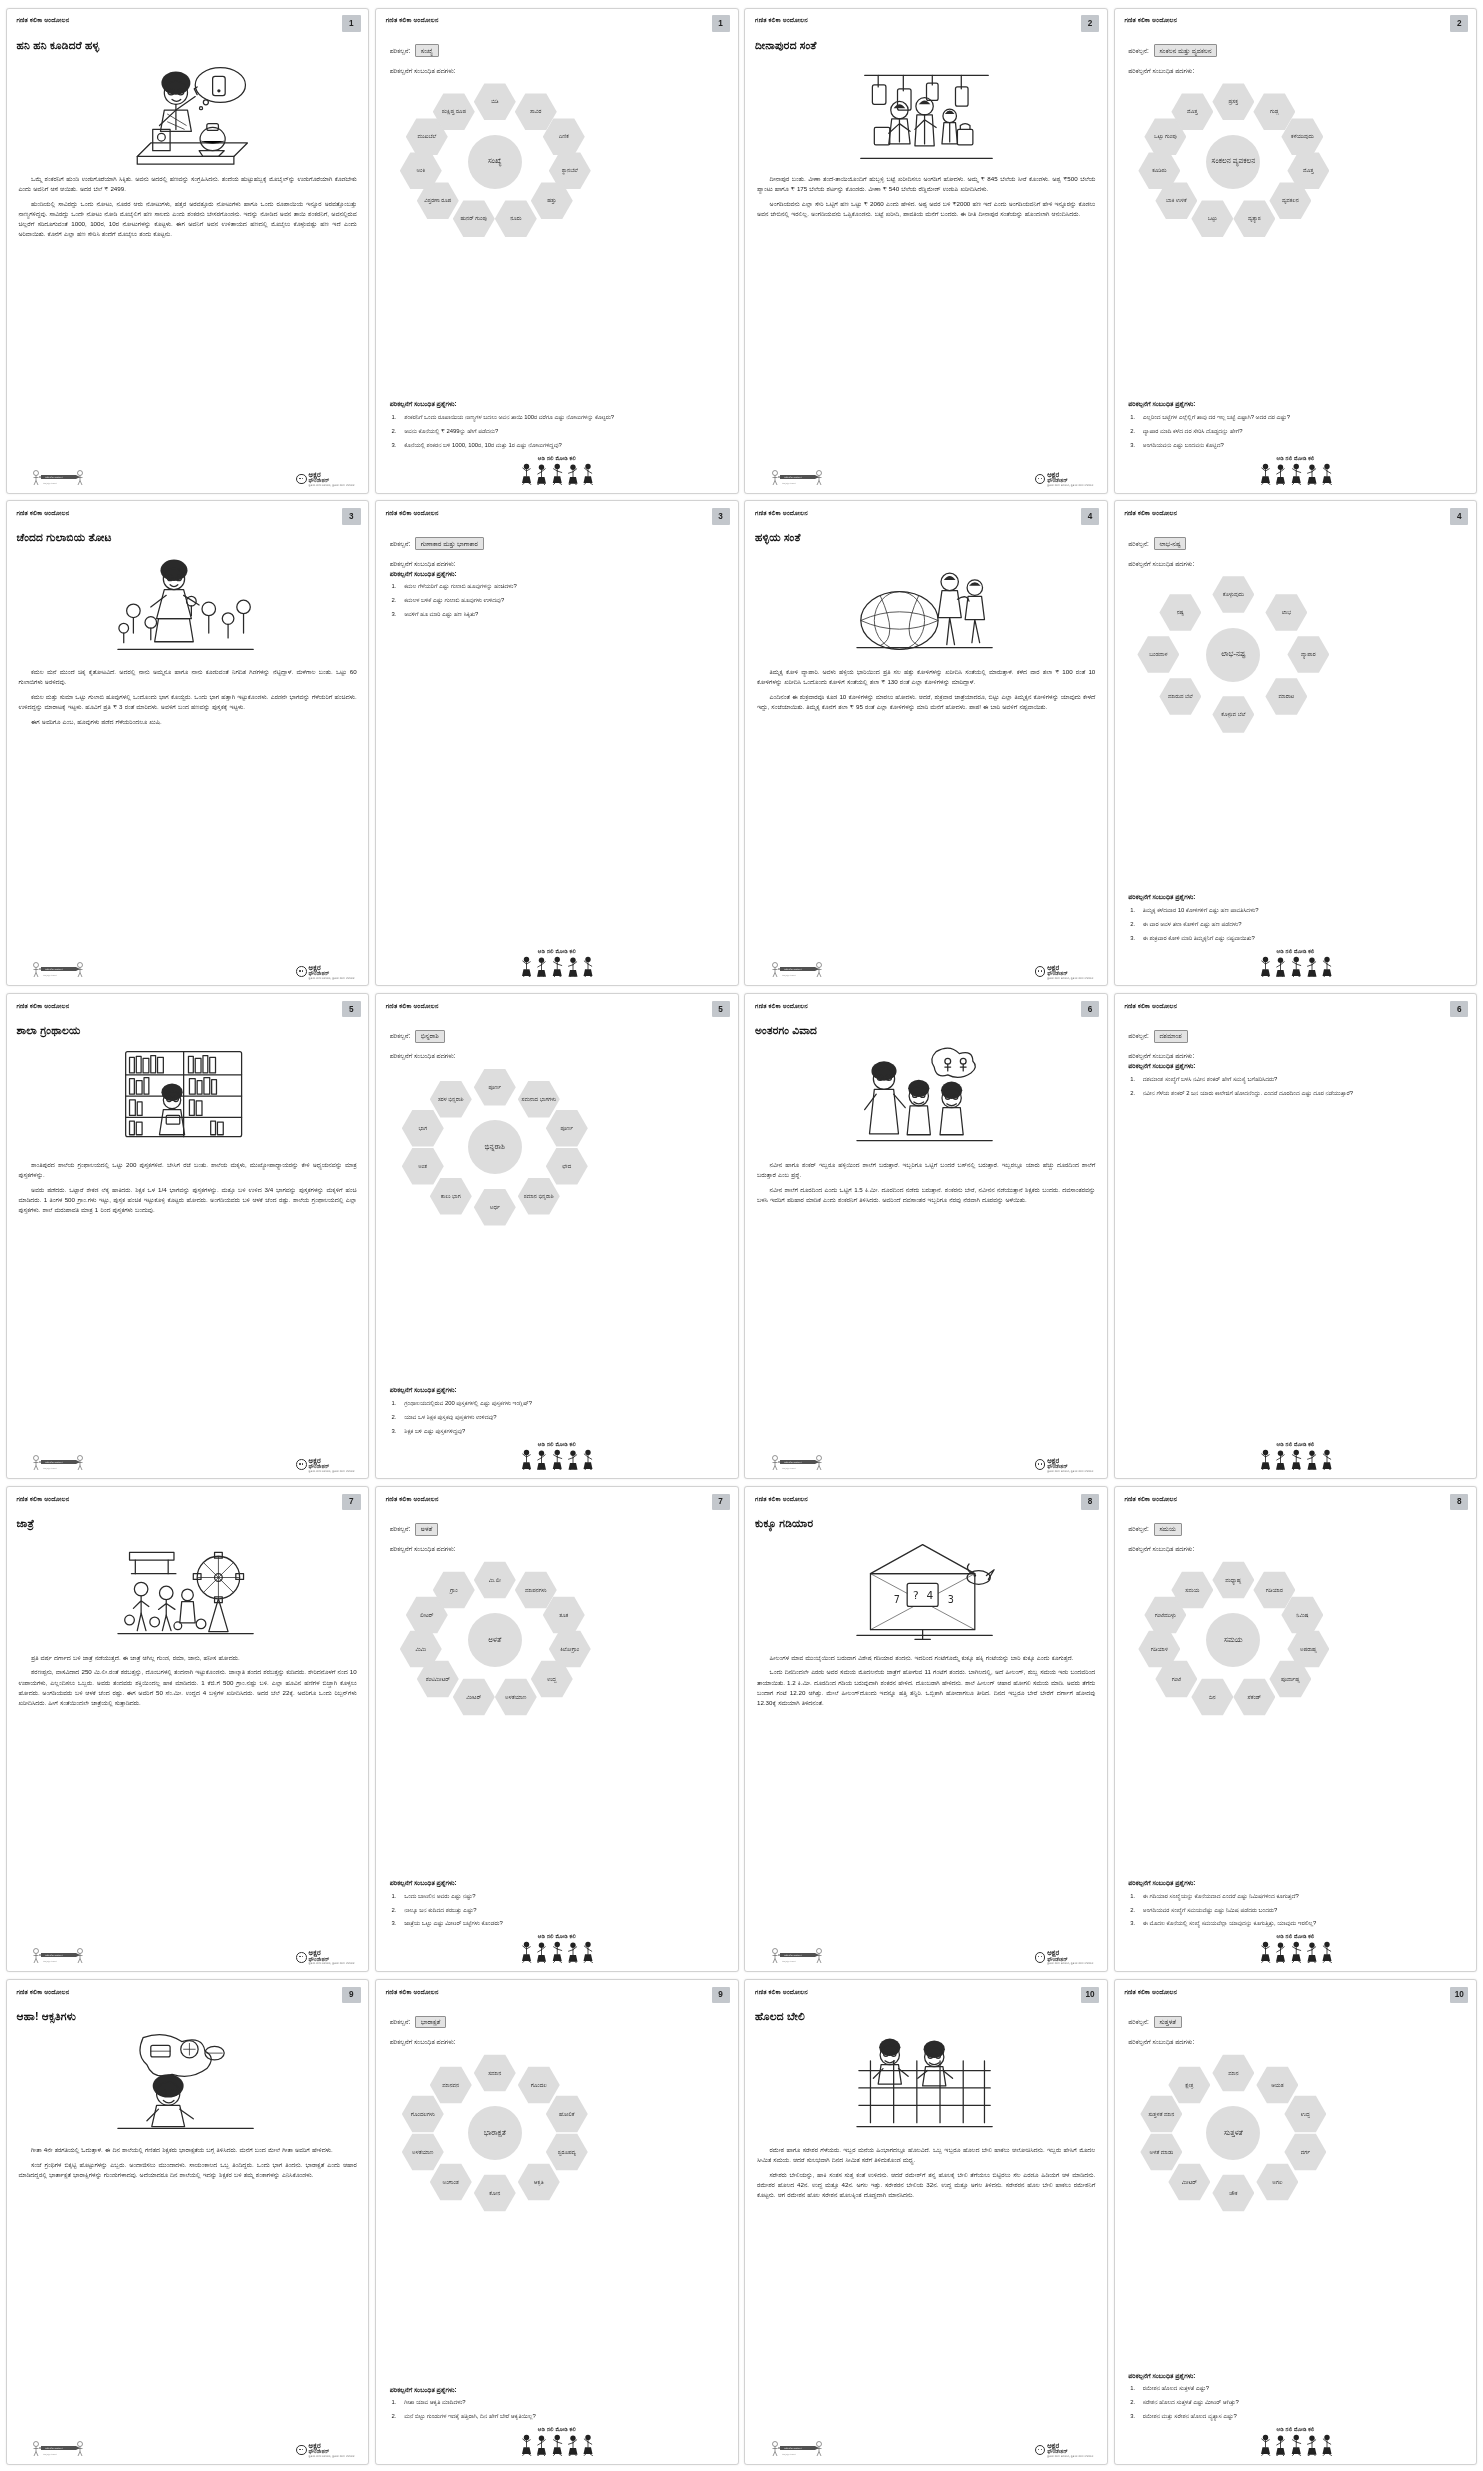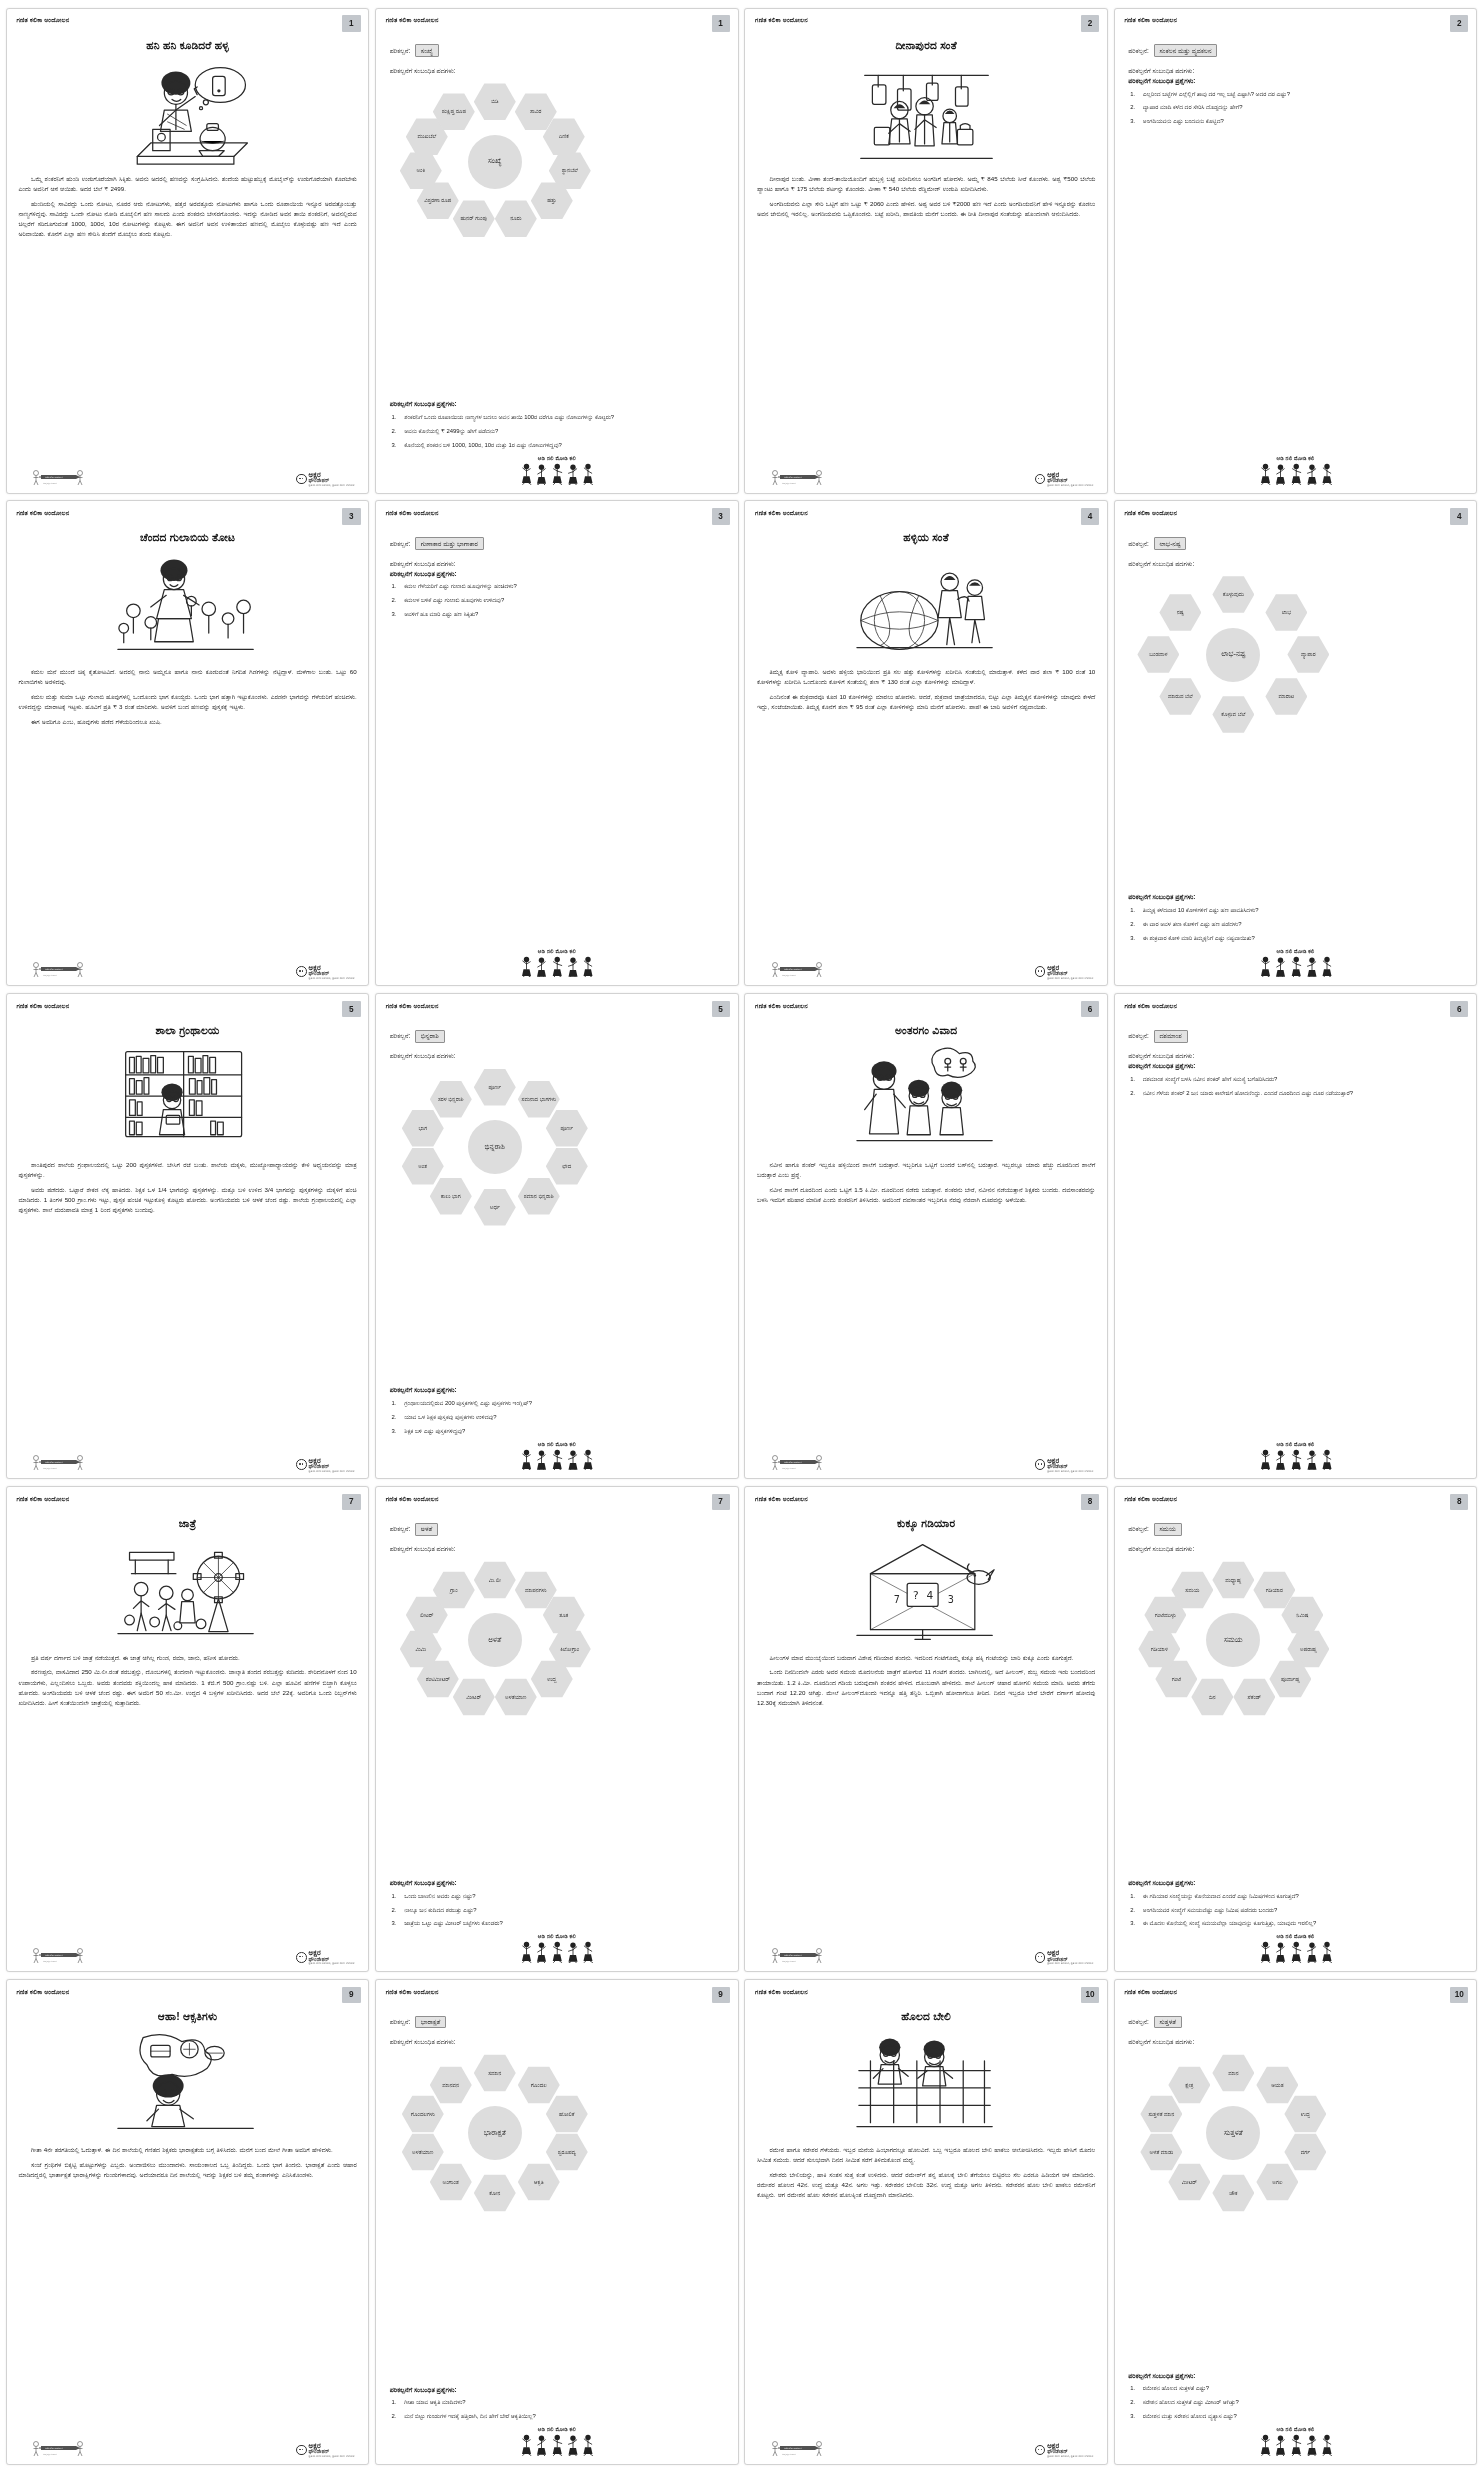--- a/index.html
+++ b/index.html
@@ -49,21 +49,21 @@
     color: #222;
     font-size: 8.2px;
     font-weight: bold;
     display: flex; align-items: center; justify-content: center;
     border-radius: 1px;
     margin-right: -1.9px; margin-top: -1px;
   }
 
   
   .story-title {
-    text-align: center;
+    text-align: left;
     font-size: 10.6px;
     font-weight: bold;
     color: #111;
     margin-top: 5.8px;
     letter-spacing: 0.2px;
   }
   .illus {
     margin: 4.8px auto 3.9px auto;
     width: 143px;
     height: 114px;
@@ -382,20 +382,36 @@
     <div class="card concept-card">
     <div class="card-head">
     <div class="brandline">ಗಣಿತ ಕಲಿಕಾ ಅಂದೋಲನ</div>
     <div class="pagenum">2</div>
   </div>
     <div class="concept-row">
       <span class="concept-label">ಪರಿಕಲ್ಪನೆ:</span>
       <span class="concept-chip">ಸಂಕಲನ ಮತ್ತು ವ್ಯವಕಲನ</span>
     </div>
     <span class="words-label">ಪರಿಕಲ್ಪನೆಗೆ ಸಂಬಂಧಿತ ಪದಗಳು:</span>
+    <div class="hexwrap">
+      <div class="hexfield">
+        <div class="hex" style="left:109px;top:23px">ಪ್ರಸಕ್ತ</div>
+          <div class="hex" style="left:150px;top:33px">ಗುಡ್ಡ</div>
+          <div class="hex" style="left:178px;top:58px">ಕಳೆಯುವುದು</div>
+          <div class="hex" style="left:184px;top:92px">ಮೊತ್ತ</div>
+          <div class="hex" style="left:166px;top:122px">ವ್ಯವಕಲನ</div>
+          <div class="hex" style="left:130px;top:140px">ವ್ಯತ್ಯಾಸ</div>
+          <div class="hex" style="left:88px;top:140px">ಒಟ್ಟು</div>
+          <div class="hex" style="left:52px;top:122px">ಬಾಕಿ ಉಳಿಕೆ</div>
+          <div class="hex" style="left:35px;top:92px">ಕೂಡಿಸು</div>
+          <div class="hex" style="left:41px;top:58px">ಒಟ್ಟು ಗುಂಪು</div>
+          <div class="hex" style="left:68px;top:33px">ಮೊತ್ತ</div>
+        <div class="hub" style="left:109px;top:83px">ಸಂಕಲನ ವ್ಯವಕಲನ</div>
+      </div>
+    </div>
     <div class="q-label">ಪರಿಕಲ್ಪನೆಗೆ ಸಂಬಂಧಿತ ಪ್ರಶ್ನೆಗಳು:</div>
     <ol class="qlist">
         <li><span class="qn">1.</span><span>ಎಲ್ಲರಿಂದ ಬಟ್ಟೆಗಳ ಎಲ್ಲೆಲ್ಲಿಗೆ ತಾವು ದರ ಇಲ್ಲ ಬಟ್ಟೆ ಎಷ್ಟಾಗಿ? ಅದರ ದರ ಎಷ್ಟು?</span></li>
         <li><span class="qn">2.</span><span>ವ್ಯಾಪಾರ ಮಾಡಿ ಕಳೆದ ದರ ಸೇರಿಸಿ ದೊಡ್ಡದನ್ನು ಹೇಗೆ?</span></li>
         <li><span class="qn">3.</span><span>ಅಂಗಡಿಯವನು ಎಷ್ಟು ಬಂದವನು ಕೊಟ್ಟಿದ?</span></li>
       </ol>
     <div class="kids-foot">
       <div class="kids-caption">ಆಡಿ ನಲಿ ಮೋಡಿ ಕಲಿ</div>
       <div class="kids-svg"><svg viewBox="0 0 100 30" xmlns="http://www.w3.org/2000/svg">
 <g stroke="#222" fill="none" stroke-width="1.1" stroke-linecap="round">

